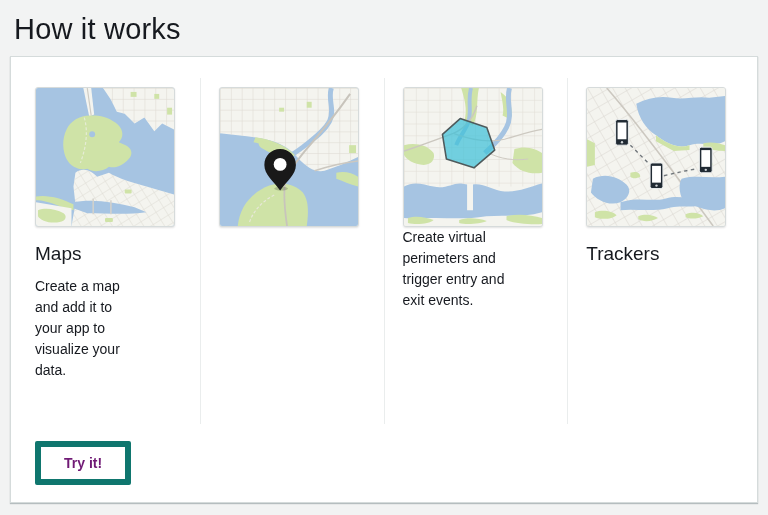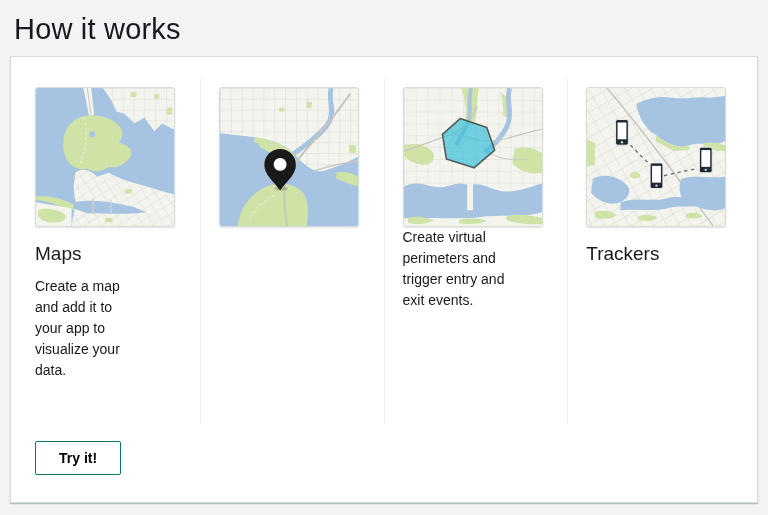--- a/index.html
+++ b/index.html
@@ -56,23 +56,23 @@
   .card-desc {
     font-size: 14px;
     line-height: 21px;
     color: #16191f;
     white-space: pre-line;
   }
   .try-btn {
     display: inline-block;
     margin-top: 17px;
     background: #ffffff;
-    border: 1px solid #0f766e;
+    border: 6px solid #0f766e;
     border-radius: 2px;
-    color: #000000;
+    color: #701a75;
     font-family: inherit;
     font-size: 14px;
     font-weight: 700;
     padding: 8px 23px;
     cursor: pointer;
   }
 </style>
 </head>
 <body>
 

